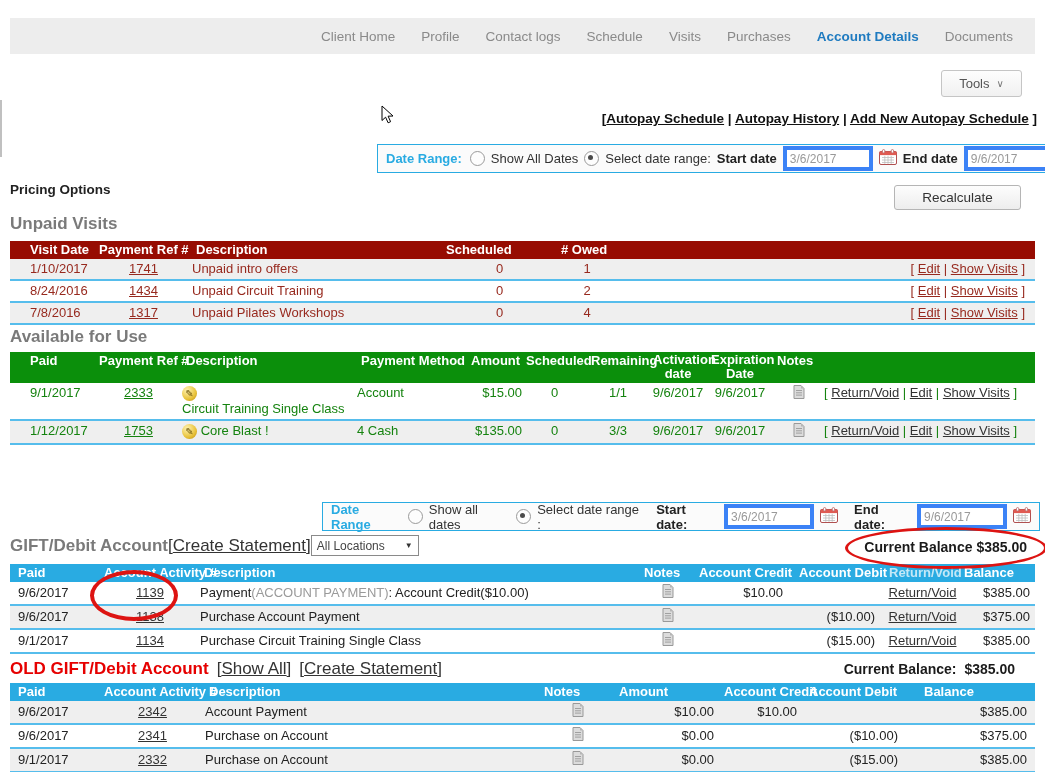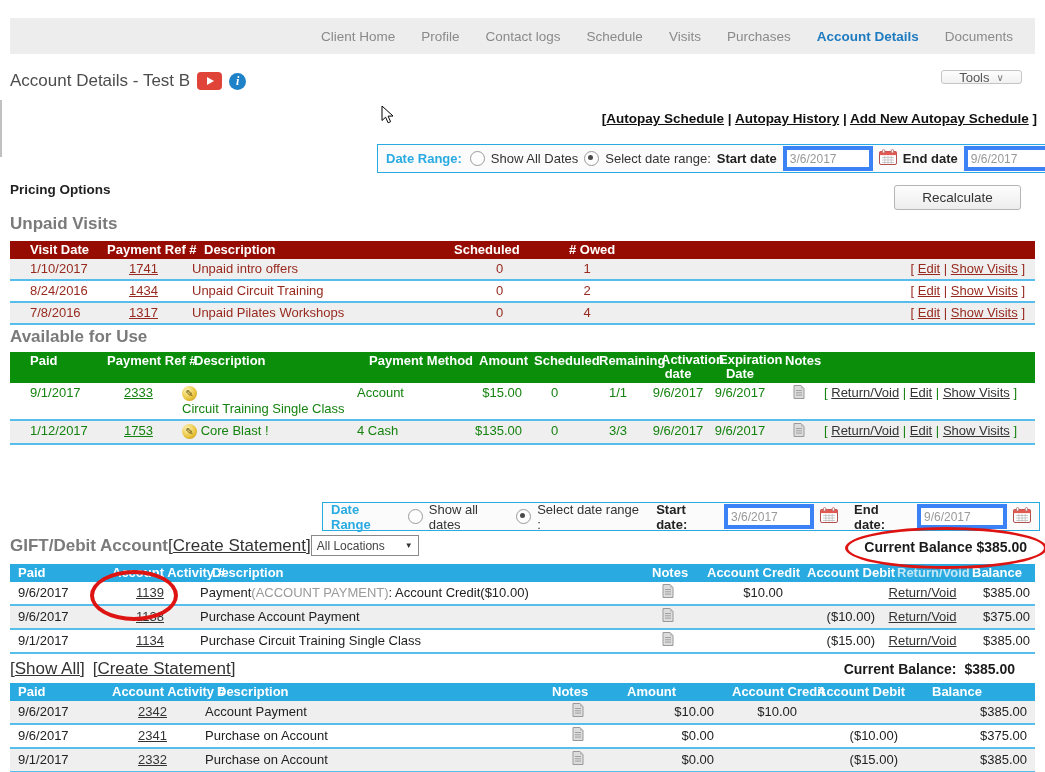--- a/index.html
+++ b/index.html
@@ -13,21 +13,21 @@
   .nav-item.active{color:#1f7bc0;font-weight:bold;}
 
   
   .title-row{position:absolute;top:71px;left:10px;display:flex;align-items:center;gap:7px;}
   .page-title{font-size:17px;color:#4d4d4d;}
   .yt-icon{width:25px;height:18px;background:#e04338;border-radius:4px;display:inline-flex;align-items:center;justify-content:center;}
   .yt-icon::after{content:"";border-left:7px solid #fff;border-top:4.5px solid transparent;border-bottom:4.5px solid transparent;margin-left:2px;}
   .info-icon{width:17px;height:17px;border-radius:50%;background:#1e82c8;color:#fff;display:inline-flex;align-items:center;justify-content:center;
              font-family:"Liberation Serif",serif;font-weight:bold;font-style:italic;font-size:12px;}
   .info-icon::after{content:"i";}
-  .tools-btn{position:absolute;top:70px;left:941px;width:81px;height:14px;border:1px solid #c5c5c5;border-radius:3px;
+  .tools-btn{position:absolute;top:70px;left:941px;width:81px;height:27px;border:1px solid #c5c5c5;border-radius:3px;
              background:linear-gradient(#fdfdfd,#f1f1f1);display:flex;align-items:center;justify-content:center;gap:7px;
              color:#555;font-size:13px;cursor:pointer;box-sizing:border-box;}
   .tools-caret{font-size:10px;color:#777;}
   .tools-caret::after{content:"∨";}
 
   .autopay{position:absolute;top:111px;right:8px;font-size:13.5px;font-weight:bold;color:#111;}
   .autopay .lnk{color:#111;}
 
   
   .datebar{position:absolute;height:29px;border:1px solid #29abe2;background:#fbfbfb;display:flex;align-items:center;
@@ -45,21 +45,21 @@
 
   .pricing{position:absolute;top:182px;left:10px;font-weight:bold;color:#222;font-size:13.5px;}
   .recalc-btn{position:absolute;top:185px;left:894px;width:127px;height:25px;border:1px solid #b5b5b5;border-radius:3px;
               background:linear-gradient(#fdfdfd,#ededed);display:flex;align-items:center;justify-content:center;
               color:#333;font-size:13.5px;cursor:pointer;box-sizing:border-box;}
 
   .section-h{position:absolute;left:10px;font-size:17px;font-weight:bold;color:#7a7a7a;}
 
   
   table.tbl{position:absolute;left:10px;border-collapse:collapse;table-layout:fixed;width:1025px;font-size:13px;}
-  table.tbl th{font-weight:bold;color:#fff;text-align:left;padding:1px 12px 2px;line-height:15px;white-space:nowrap;overflow:visible;}
+  table.tbl th{font-weight:bold;color:#fff;text-align:left;padding:1px 4px 2px;line-height:15px;white-space:nowrap;overflow:visible;}
   table.tbl td{padding:2px 0 3px;border-bottom:2px solid #56bdec;line-height:15px;overflow:hidden;white-space:nowrap;}
   tr.alt{background:#efefef;}
   .lnk{text-decoration:underline;cursor:pointer;}
 
   
   #unpaid-table{top:241px;}
   #unpaid-table thead tr{background:#970c02;}
   #unpaid-table td{color:#97291e;}
   #unpaid-table .lnk{color:#97291e;}
   
@@ -124,25 +124,20 @@
     <span class="nav-item">Client Home</span>
     <span class="nav-item">Profile</span>
     <span class="nav-item">Contact logs</span>
     <span class="nav-item">Schedule</span>
     <span class="nav-item">Visits</span>
     <span class="nav-item">Purchases</span>
     <span class="nav-item active">Account Details</span>
     <span class="nav-item">Documents</span>
   </div>
 
-  <div class="title-row">
-    <span class="page-title">Account Details - Test B</span>
-    <span class="yt-icon"></span>
-    <span class="info-icon"></span>
-  </div>
   <div class="tools-btn">
     <span>Tools</span>
     <span class="tools-caret"></span>
   </div>
 
   <div class="autopay">
     <span>[</span><span class="lnk">Autopay Schedule</span>
     <span>|</span>
     <span class="lnk">Autopay History</span>
     <span>|</span>
@@ -406,20 +401,21 @@
               </svg></span></td>
         <td class="r" style="padding-right:12px;"></td>
         <td class="r" style="padding-right:10px;">($15.00)</td>
         <td class="c"><span class="lnk">Return/Void</span></td>
         <td class="r" style="padding-right:5px;">$385.00</td>
       </tr>
     </tbody>
   </table>
 
   <div class="old-head">
+    <span class="old-title">OLD GIFT/Debit Account</span>
     <span class="plain-lnk"><span>[</span><span class="lnk">Show All</span><span>]</span></span>
     <span class="plain-lnk"><span>[</span><span class="lnk">Create Statement</span><span>]</span></span>
   </div>
   <div class="balance-line" id="old-balance">
     <span>Current Balance:</span>
     <span style="margin-left:4px;">$385.00</span>
   </div>
 
   <table class="tbl" id="old-table">
     <colgroup>

